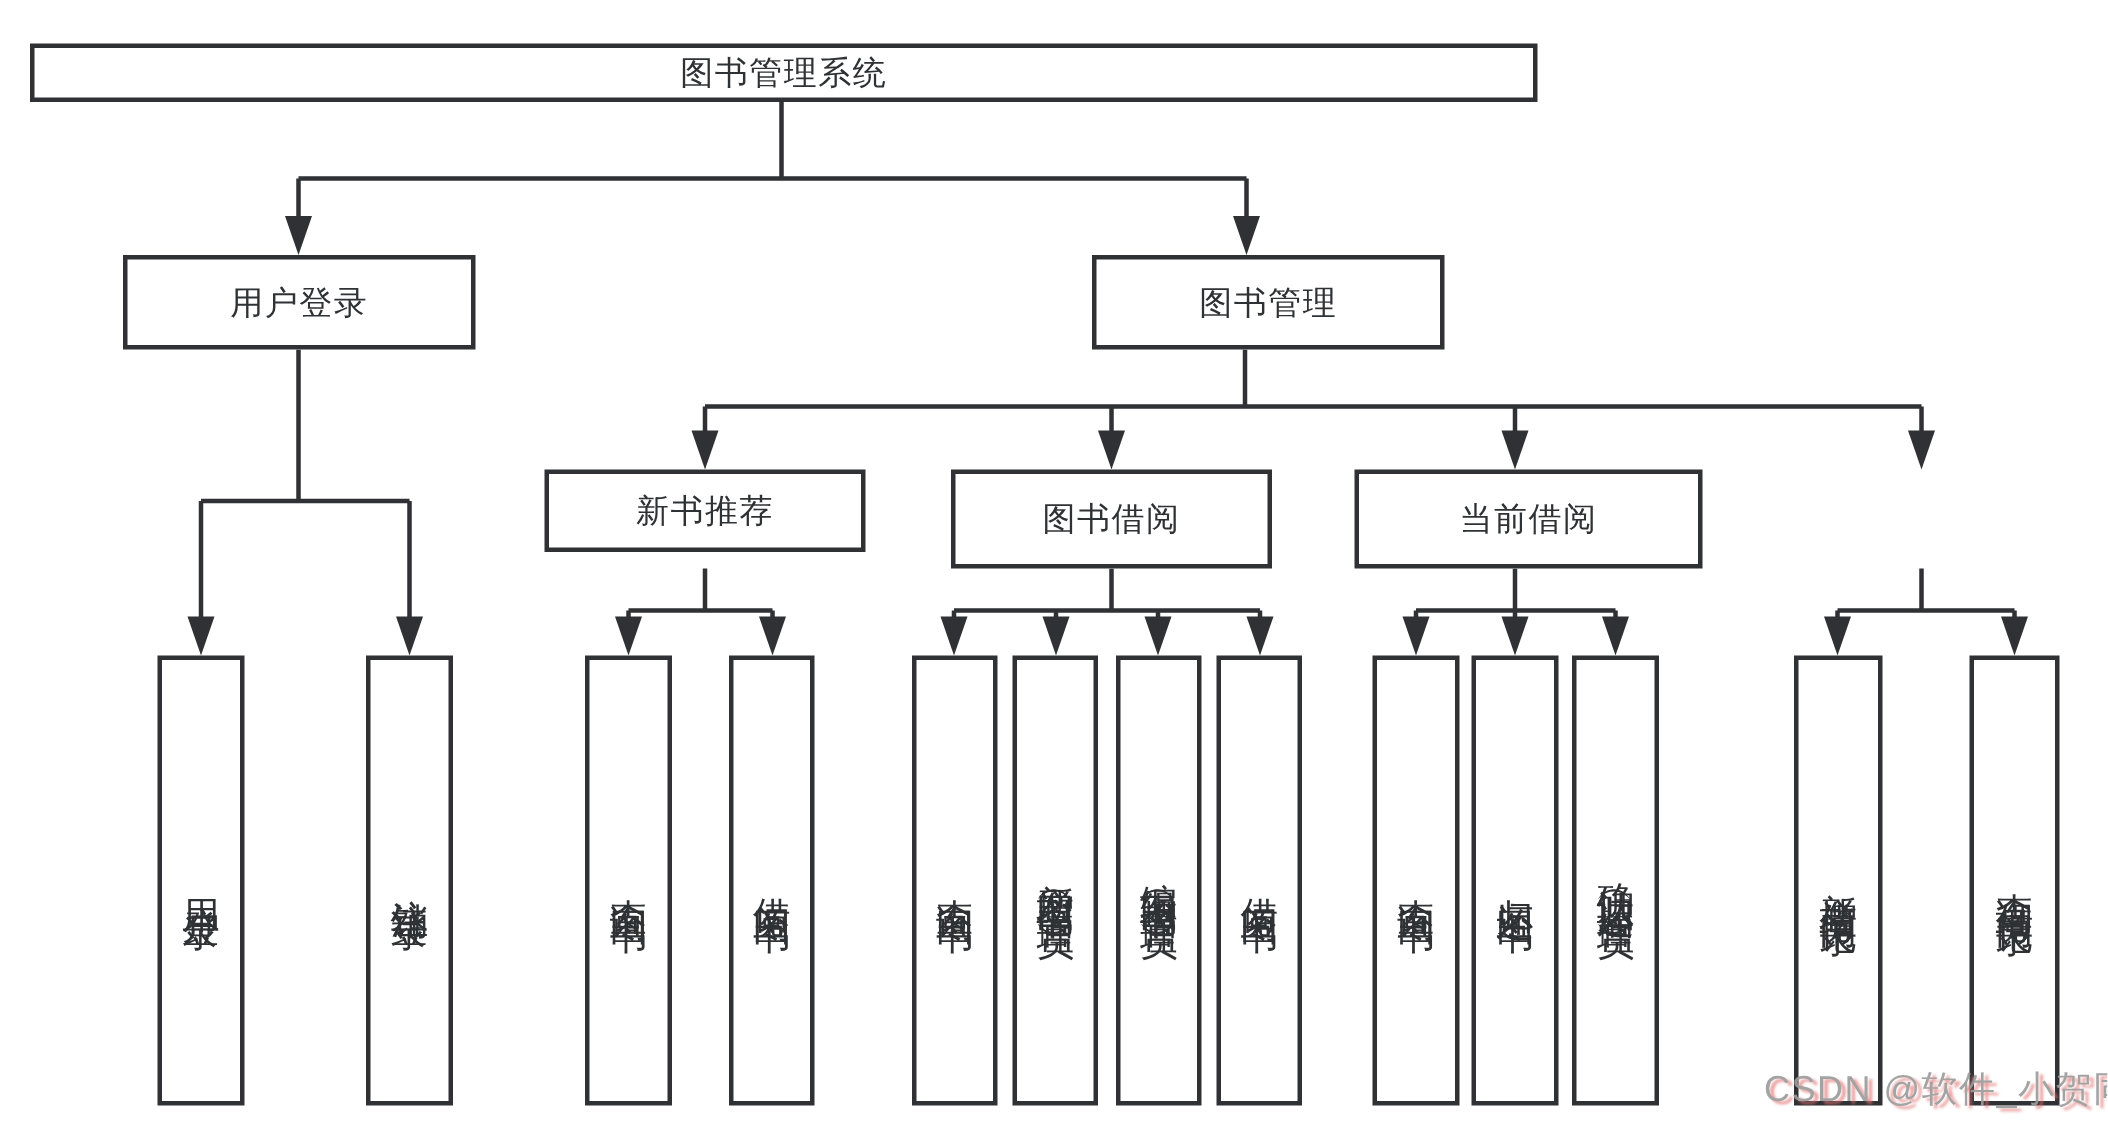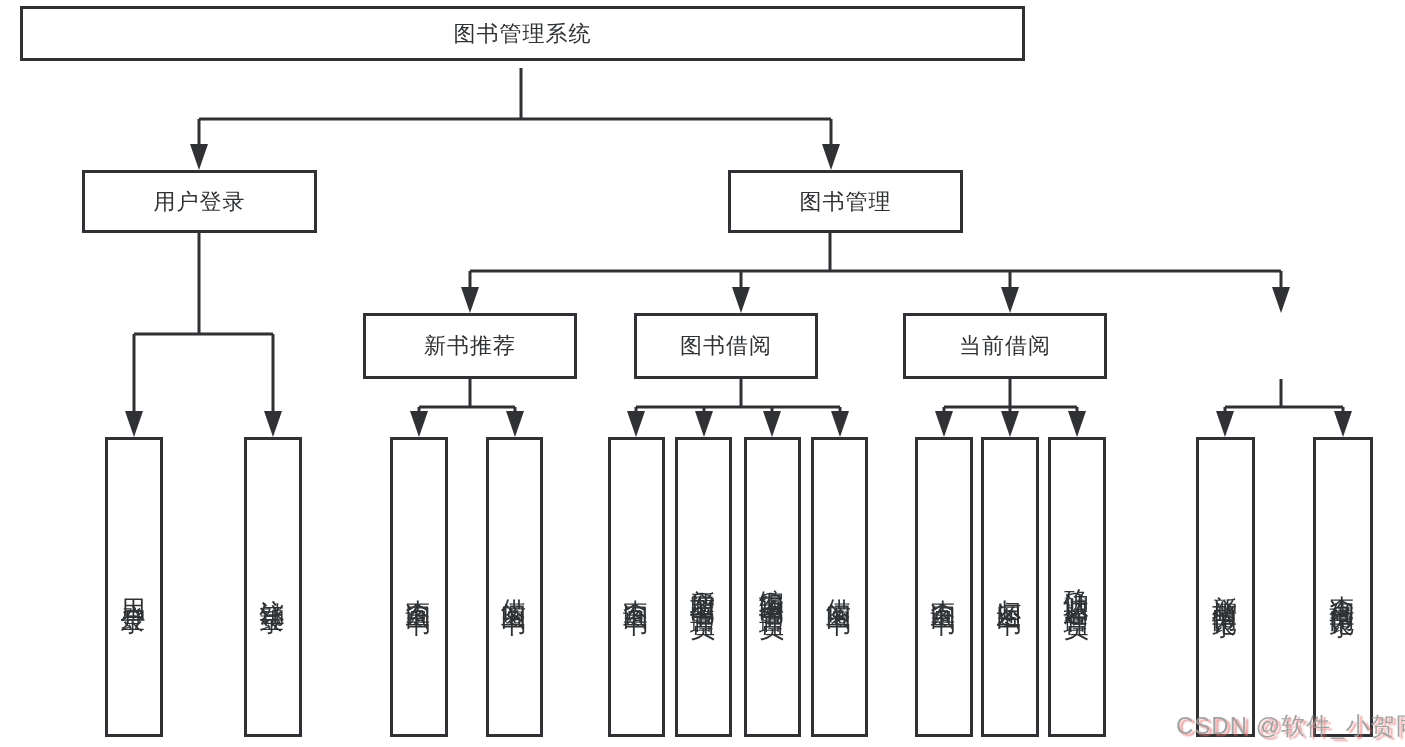--- a/index.html
+++ b/index.html
@@ -56,38 +56,38 @@
       <polygon points="763,411 781,411 772,437"></polygon>
       <polygon points="831,411 849,411 840,437"></polygon>
       <polygon points="935,411 953,411 944,437"></polygon>
       <polygon points="1001,411 1019,411 1010,437"></polygon>
       <polygon points="1068,411 1086,411 1077,437"></polygon>
       <polygon points="1216,411 1234,411 1225,437"></polygon>
       <polygon points="1334,411 1352,411 1343,437"></polygon>
     </g>
   </svg>
 
-  <div class="node root" style="left:20px;top:6px;width:1005px;height:55px">
+  <div class="node root" style="left:20px;top:29px;width:1005px;height:39px">
     <span class="lbl">图书管理系统</span>
   </div>
 
   <div class="node" style="left:82px;top:170px;width:235px;height:63px">
     <span class="lbl">用户登录</span>
   </div>
   <div class="node" style="left:728px;top:170px;width:235px;height:63px">
     <span class="lbl">图书管理</span>
   </div>
 
-  <div class="node" style="left:363px;top:313px;width:214px;height:66px">
+  <div class="node" style="left:363px;top:313px;width:214px;height:55px">
     <span class="lbl">新书推荐</span>
   </div>
-  <div class="node" style="left:634px;top:313px;width:184px;height:66px">
+  <div class="node" style="left:634px;top:313px;width:214px;height:66px">
     <span class="lbl">图书借阅</span>
   </div>
-  <div class="node" style="left:903px;top:313px;width:204px;height:66px">
+  <div class="node" style="left:903px;top:313px;width:232px;height:66px">
     <span class="lbl">当前借阅</span>
   </div>
 
   <div class="node leaf" style="left:105px;top:437px;width:58px;height:300px">
     <span class="lbl">用户登录</span>
   </div>
   <div class="node leaf" style="left:244px;top:437px;width:58px;height:300px">
     <span class="lbl">注销登录</span>
   </div>
 

